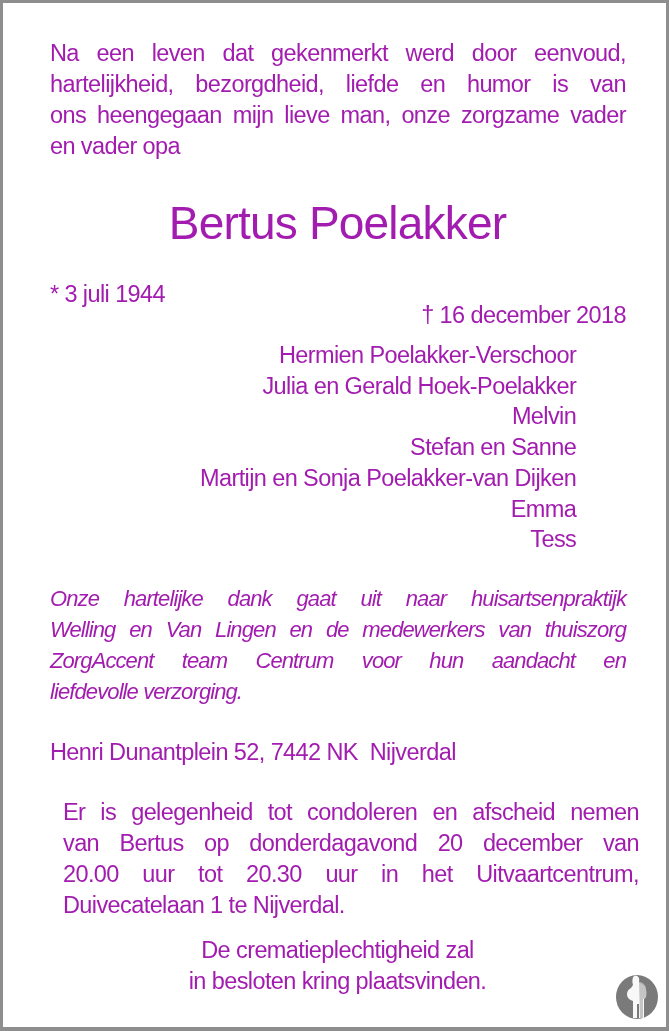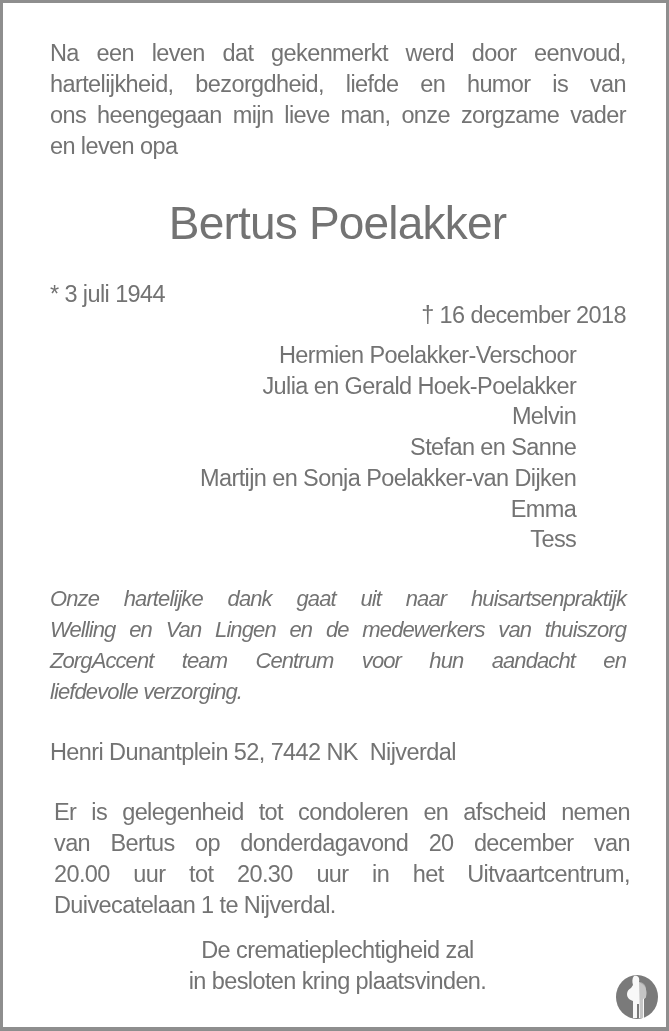--- a/index.html
+++ b/index.html
@@ -2,21 +2,21 @@
 <html><head>
 <meta charset="utf-8">
 <style>
   html, body { margin: 0; padding: 0; background: #ffffff; }
   body { width: 669px; height: 1031px; position: relative; overflow: hidden; }
   .frame {
     position: absolute; left: 0; top: 0; width: 669px; height: 1031px;
     box-sizing: border-box; border: 3px solid #8e8e8e; border-top-width: 3px; border-bottom-width: 4px;
     background: #ffffff;
   }
-  .text { font-family: "Liberation Sans", sans-serif; color: #737373; }
+  .text { font-family: "Liberation Sans", sans-serif; color: #a21caf; }
   .intro {
     position: absolute; left: 47px; top: 35px; width: 576px;
     font-size: 23.5px; line-height: 31px; text-align: justify; letter-spacing: -0.6px;
   }
   .intro .line { display: block; text-align: justify; text-align-last: justify; white-space: nowrap; }
   .intro .line.last { text-align-last: left; }
   .name {
     position: absolute; left: 0; width: 669px; top: 190px;
     text-align: center; font-size: 46px; line-height: 60px; letter-spacing: -0.8px;
   }
@@ -27,39 +27,39 @@
   .family .item { display: block; white-space: nowrap; }
   .family .item.indent { padding-left: 30px; }
   .thanks {
     position: absolute; left: 47px; top: 580px; width: 576px;
     font-size: 22px; line-height: 31px; font-style: italic; letter-spacing: -0.9px;
   }
   .thanks .line { display: block; text-align: justify; text-align-last: justify; white-space: nowrap; }
   .thanks .line.last { text-align-last: left; }
   .address { position: absolute; left: 47px; top: 734px; font-size: 23.5px; line-height: 31px; letter-spacing: -0.6px; white-space: pre; }
   .visit {
-    position: absolute; left: 51px; top: 794px; width: 576px;
+    position: absolute; left: 60px; top: 794px; width: 576px;
     font-size: 23.5px; line-height: 31px; letter-spacing: -0.6px;
   }
   .visit .line { display: block; text-align: justify; text-align-last: justify; white-space: nowrap; }
   .visit .line.last { text-align-last: left; }
   .cremation { position: absolute; left: 0; width: 669px; top: 932px; text-align: center; font-size: 23.5px; line-height: 31px; letter-spacing: -0.6px; }
   .cremation .line { display: block; }
   .logo { position: absolute; left: 610px; top: 968px; width: 48px; height: 48px; }
 </style>
 </head>
 <body>
 
 <div class="frame">
 
   <div class="intro text">
     <span class="line">Na een leven dat gekenmerkt werd door eenvoud,</span>
     <span class="line">hartelijkheid, bezorgdheid, liefde en humor is van</span>
     <span class="line">ons heengegaan mijn lieve man, onze zorgzame vader</span>
-    <span class="line last">en leven opa</span>
+    <span class="line last">en vader opa</span>
   </div>
 
   <div class="name text">Bertus Poelakker</div>
 
   <div class="dates text">
     <span class="born">* 3 juli 1944</span>
     <span class="died">† 16 december 2018</span>
   </div>
 
   <div class="family text">

